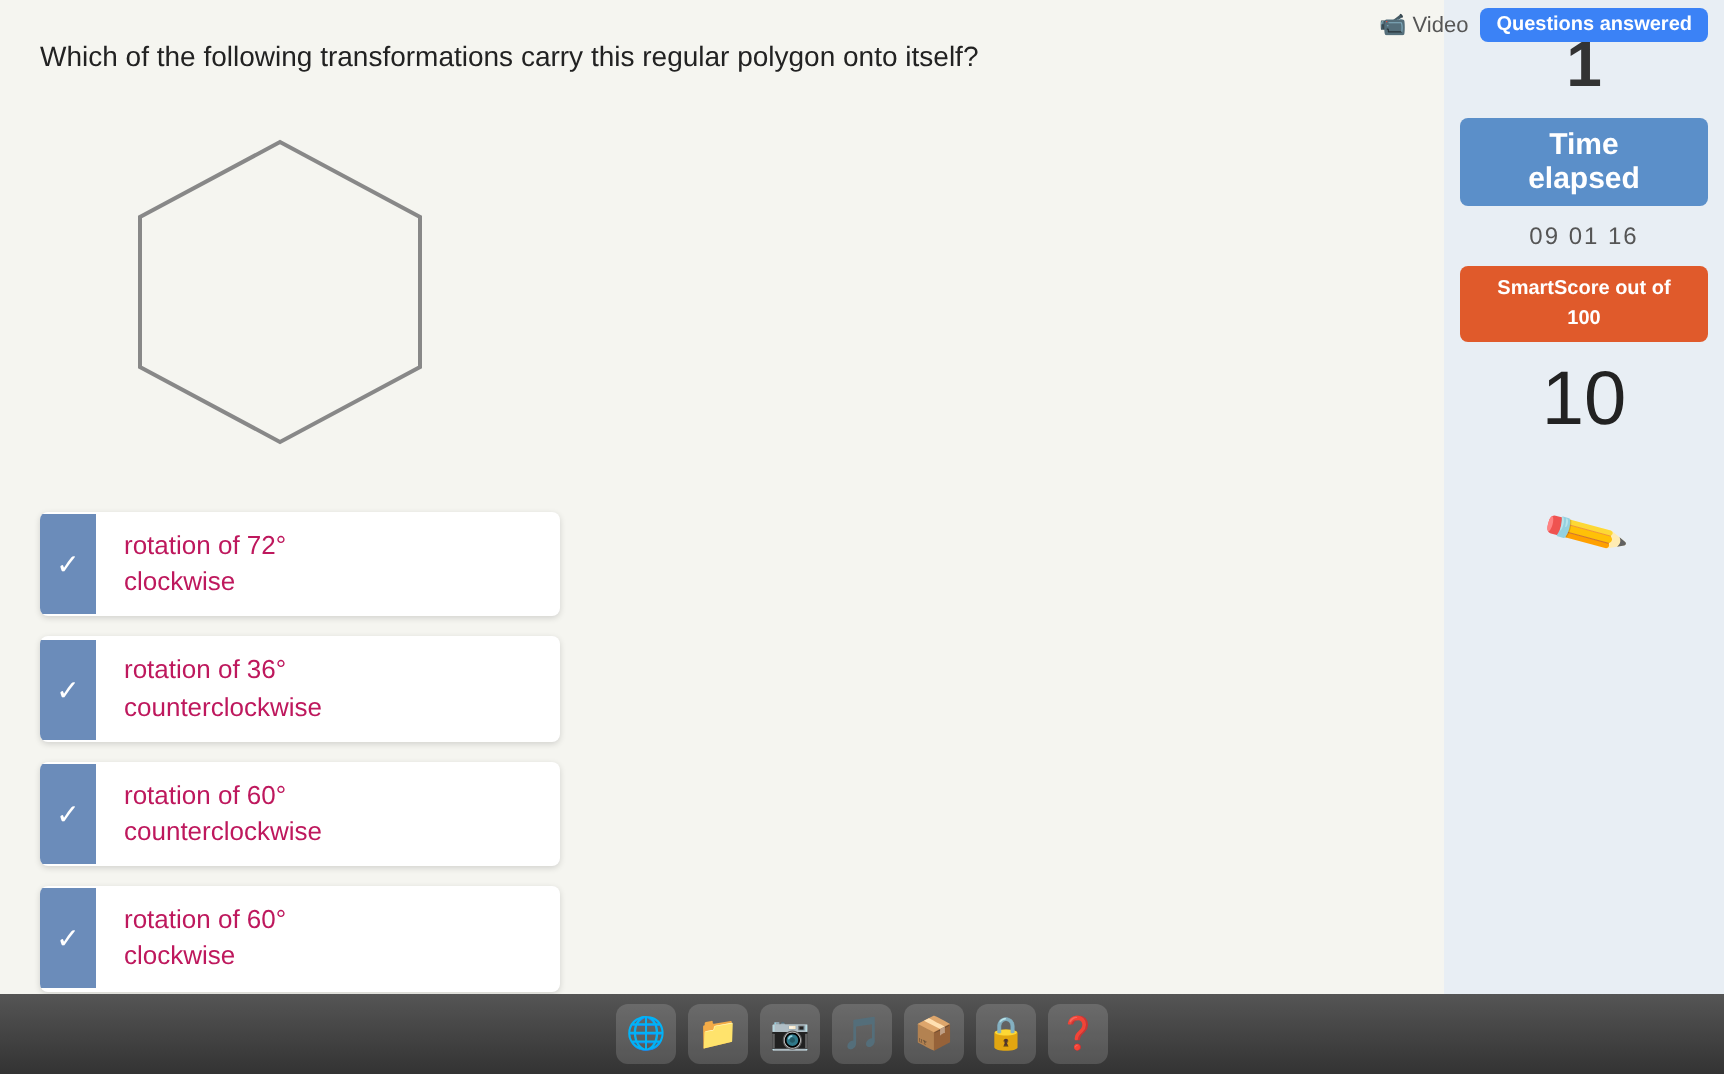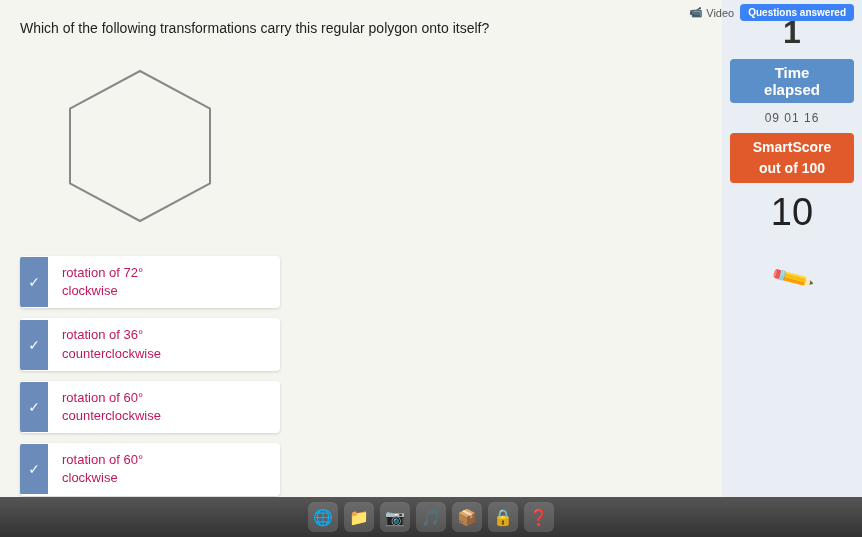--- a/index.html
+++ b/index.html
@@ -145,21 +145,21 @@
 
     .timer-digits {
       font-size: 12px;
       color: #555;
       letter-spacing: 1px;
     }
 
     .smart-score-badge {
       background: #e05a2b;
       color: white;
-      font-size: 14px;
+      font-size: 10px;
       font-weight: bold;
       padding: 4px 10px;
       border-radius: 4px;
       text-align: center;
       line-height: 1.5;
     }
 
     .score-number {
       font-size: 38px;
       font-weight: normal;

